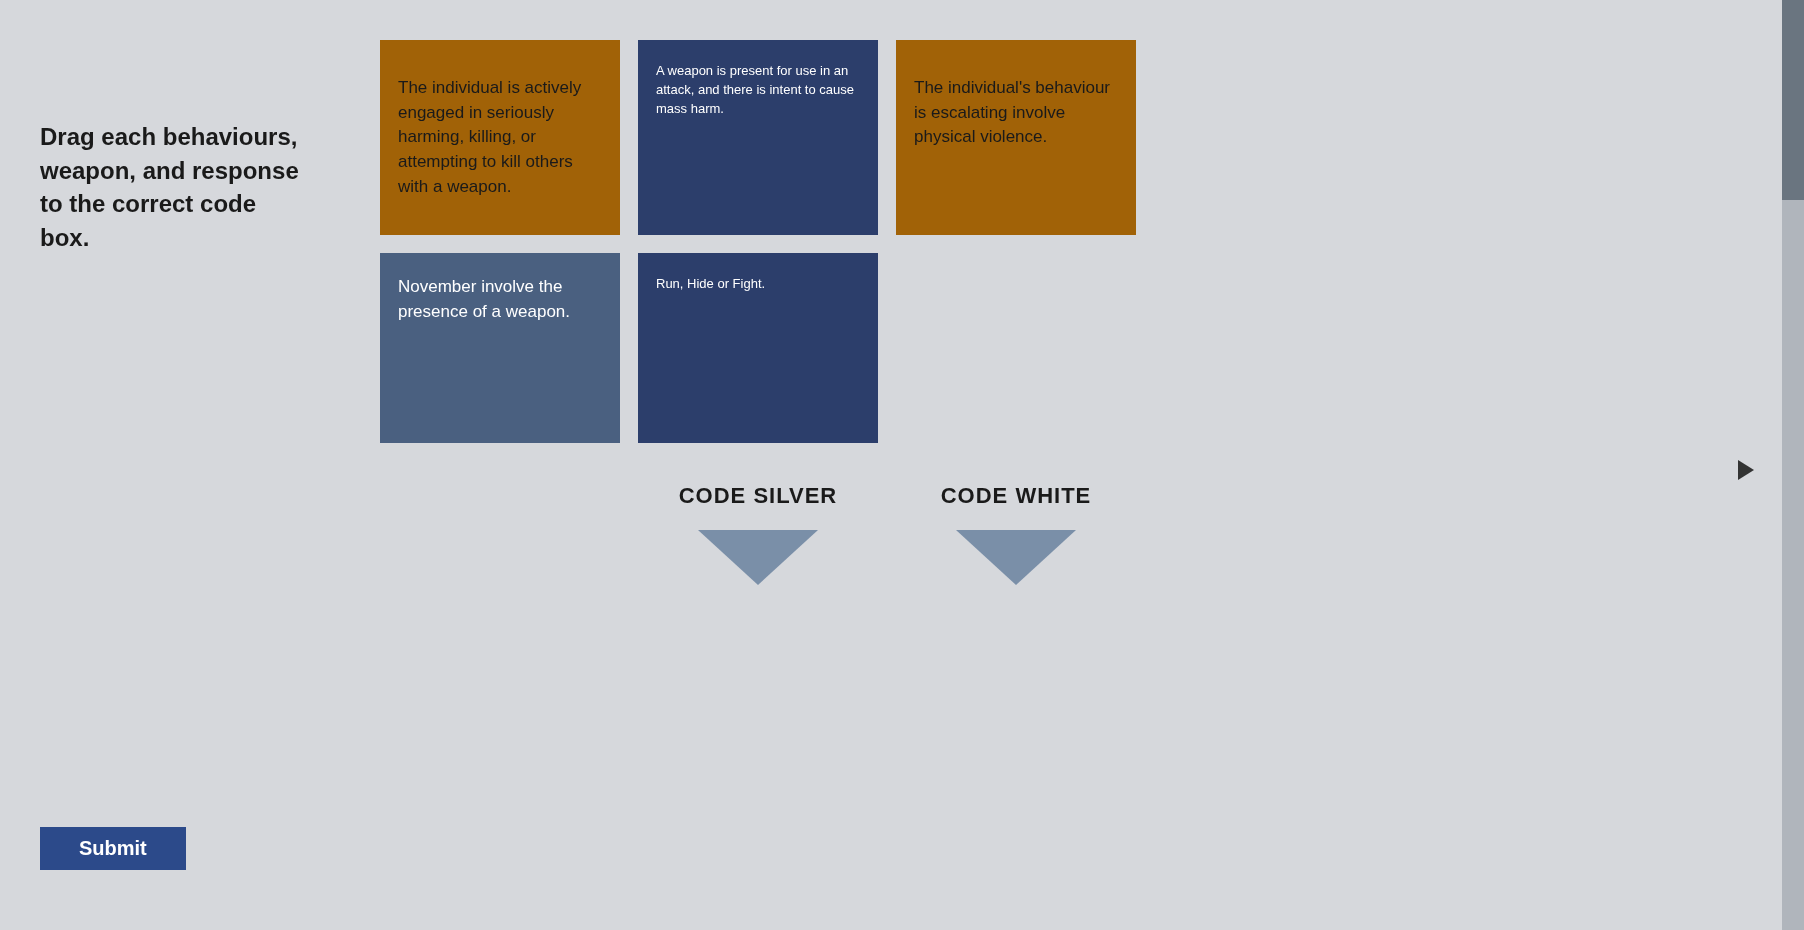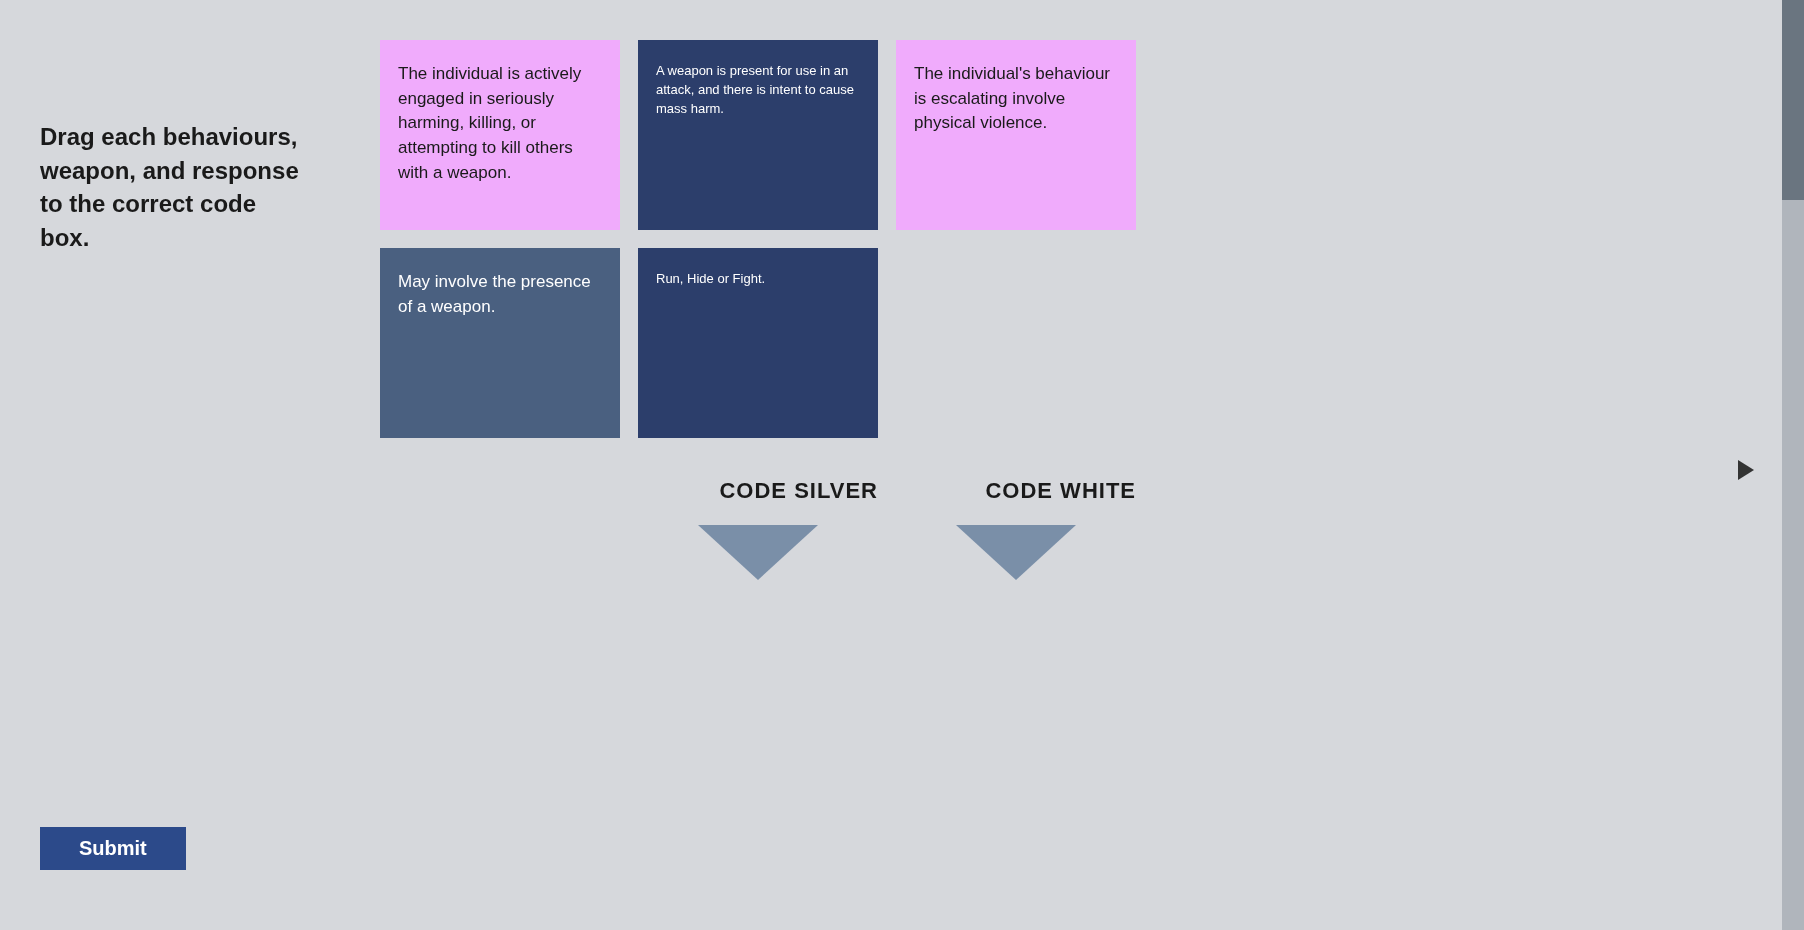--- a/index.html
+++ b/index.html
@@ -49,23 +49,23 @@
     .cards-grid {
       display: grid;
       grid-template-columns: 240px 240px 240px;
       grid-template-rows: auto auto;
       gap: 18px 18px;
       margin-bottom: 30px;
     }
 
     
     .card-light {
-      background-color: #f0abfc;
+      background-color: #a16207;
       color: #1a1a1a;
-      padding: 22px 18px;
+      padding: 36px 18px;
       font-size: 17px;
       line-height: 1.45;
       min-height: 190px;
       position: relative;
     }
 
     
     .card-dark {
       background-color: #2c3e6b;
       color: #ffffff;
@@ -88,21 +88,21 @@
 
     .code-labels-row {
       display: flex;
       gap: 18px;
       margin-top: 10px;
       padding-left: 258px;
     }
 
     .code-label {
       width: 240px;
-      text-align: right;
+      text-align: center;
       font-size: 22px;
       font-weight: bold;
       color: #1a1a1a;
       letter-spacing: 1px;
     }
 
     .drop-zone-row {
       display: flex;
       gap: 18px;
       margin-top: 8px;
@@ -183,21 +183,21 @@
 
     <div class="cards-grid">
 
       <div class="card-light">The individual is actively engaged in seriously harming, killing, or attempting to kill others with a weapon.</div>
 
       <div class="card-dark">A weapon is present for use in an attack, and there is intent to cause mass harm.</div>
 
 
       <div class="card-light">The individual's behaviour is escalating involve physical violence.</div>
 
-      <div class="card-medium">May involve the presence of a weapon.</div>
+      <div class="card-medium">November involve the presence of a weapon.</div>
 
       <div class="card-dark">Run, Hide or Fight.</div>
 
     </div>
 
     <div class="code-labels-row">
       <div class="code-label">CODE SILVER</div>
       <div class="code-label">CODE WHITE</div>
     </div>
 

